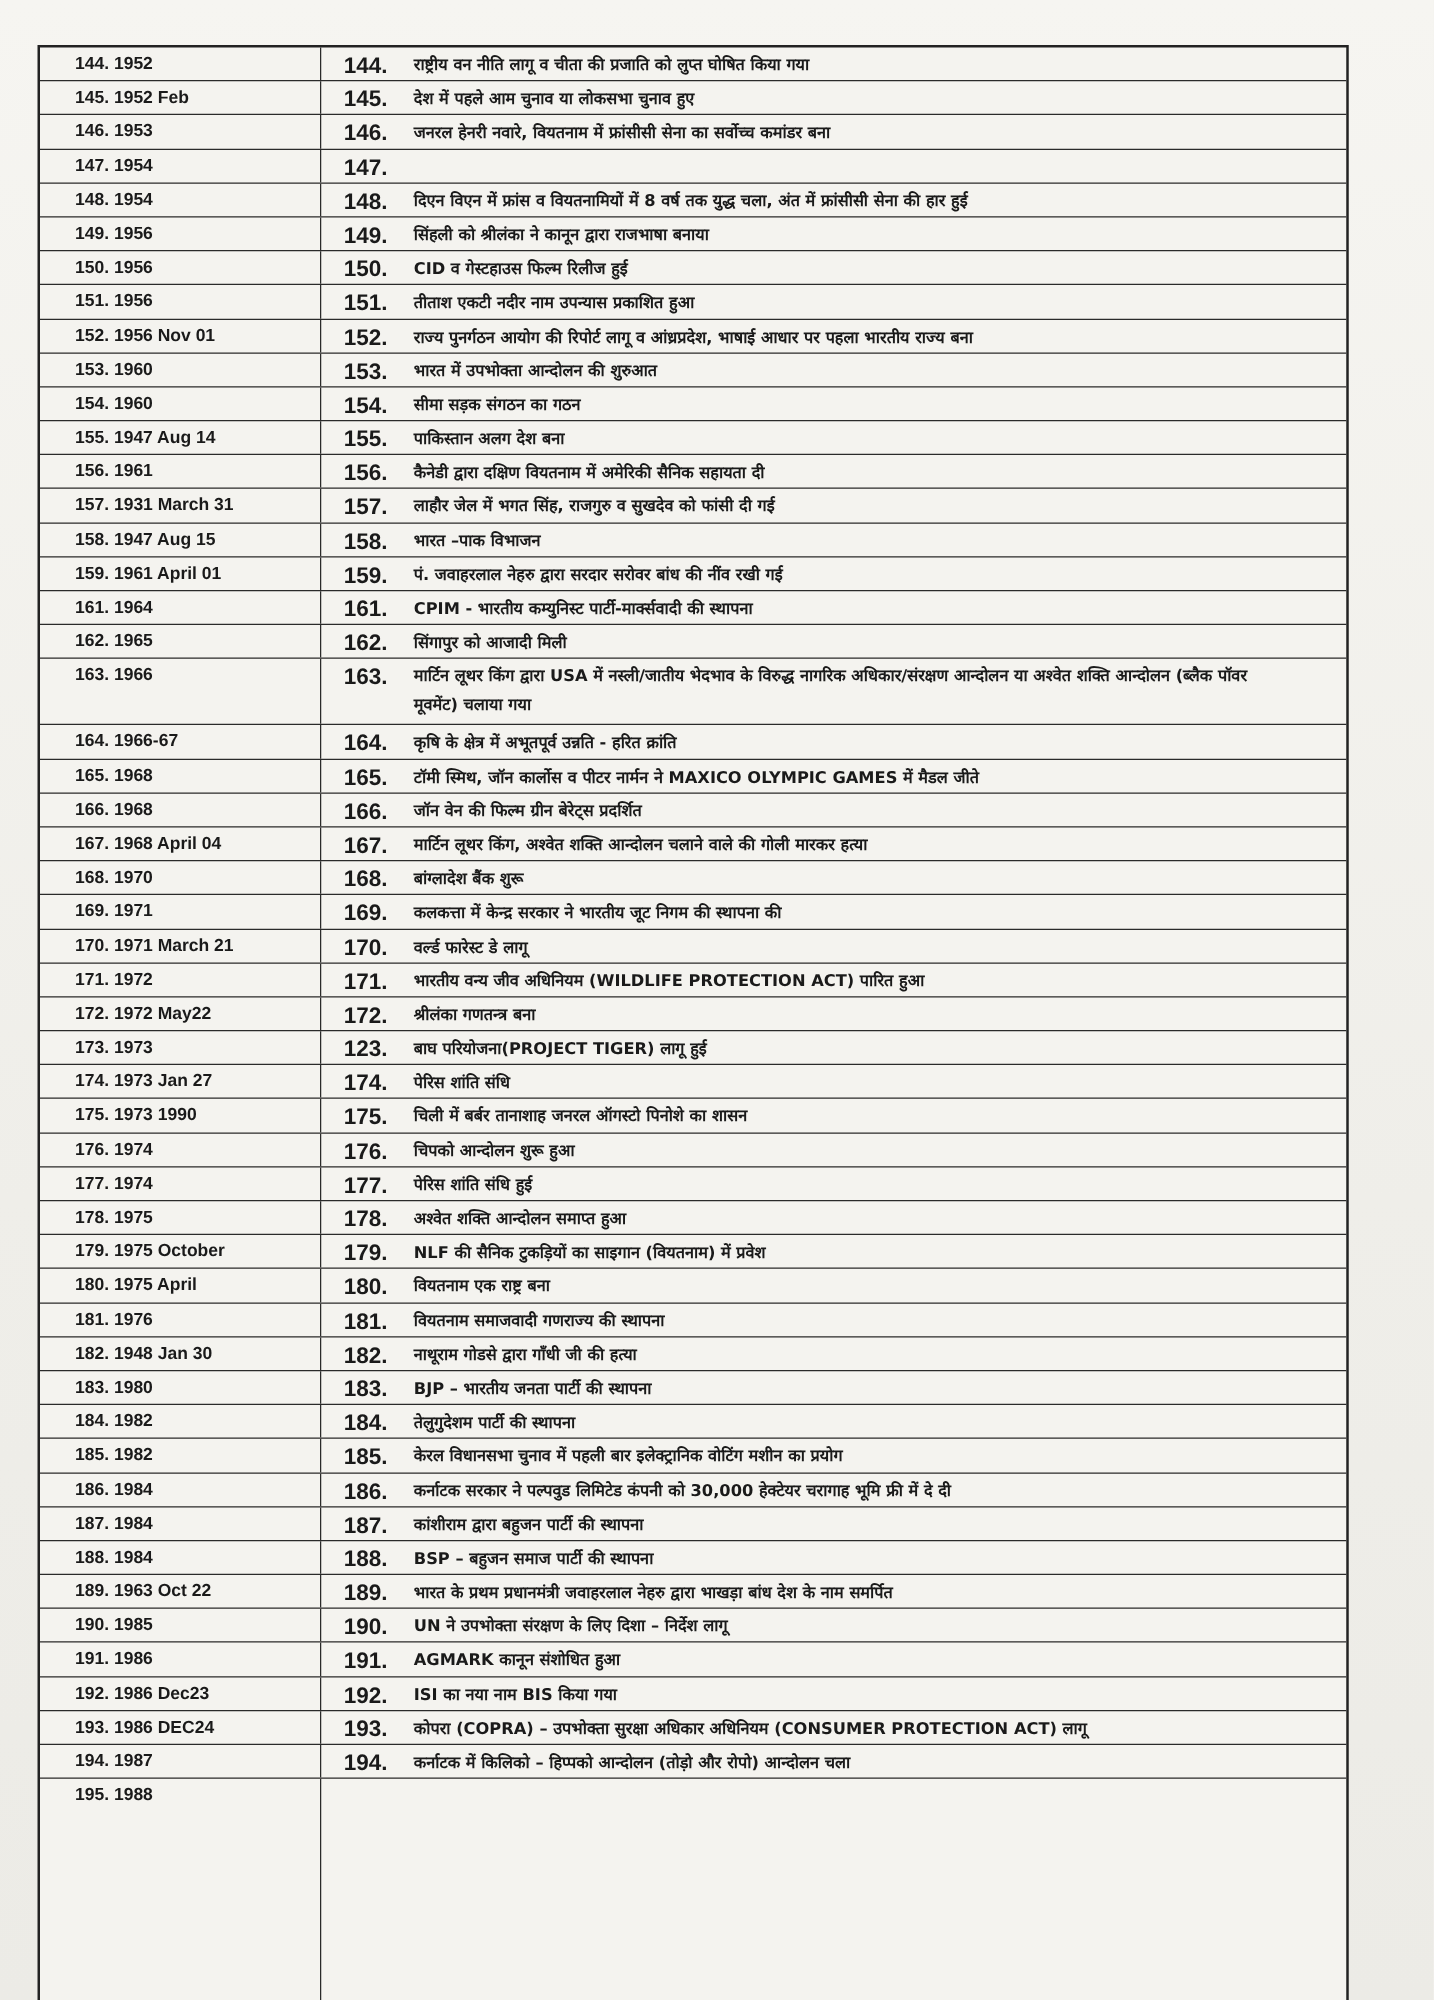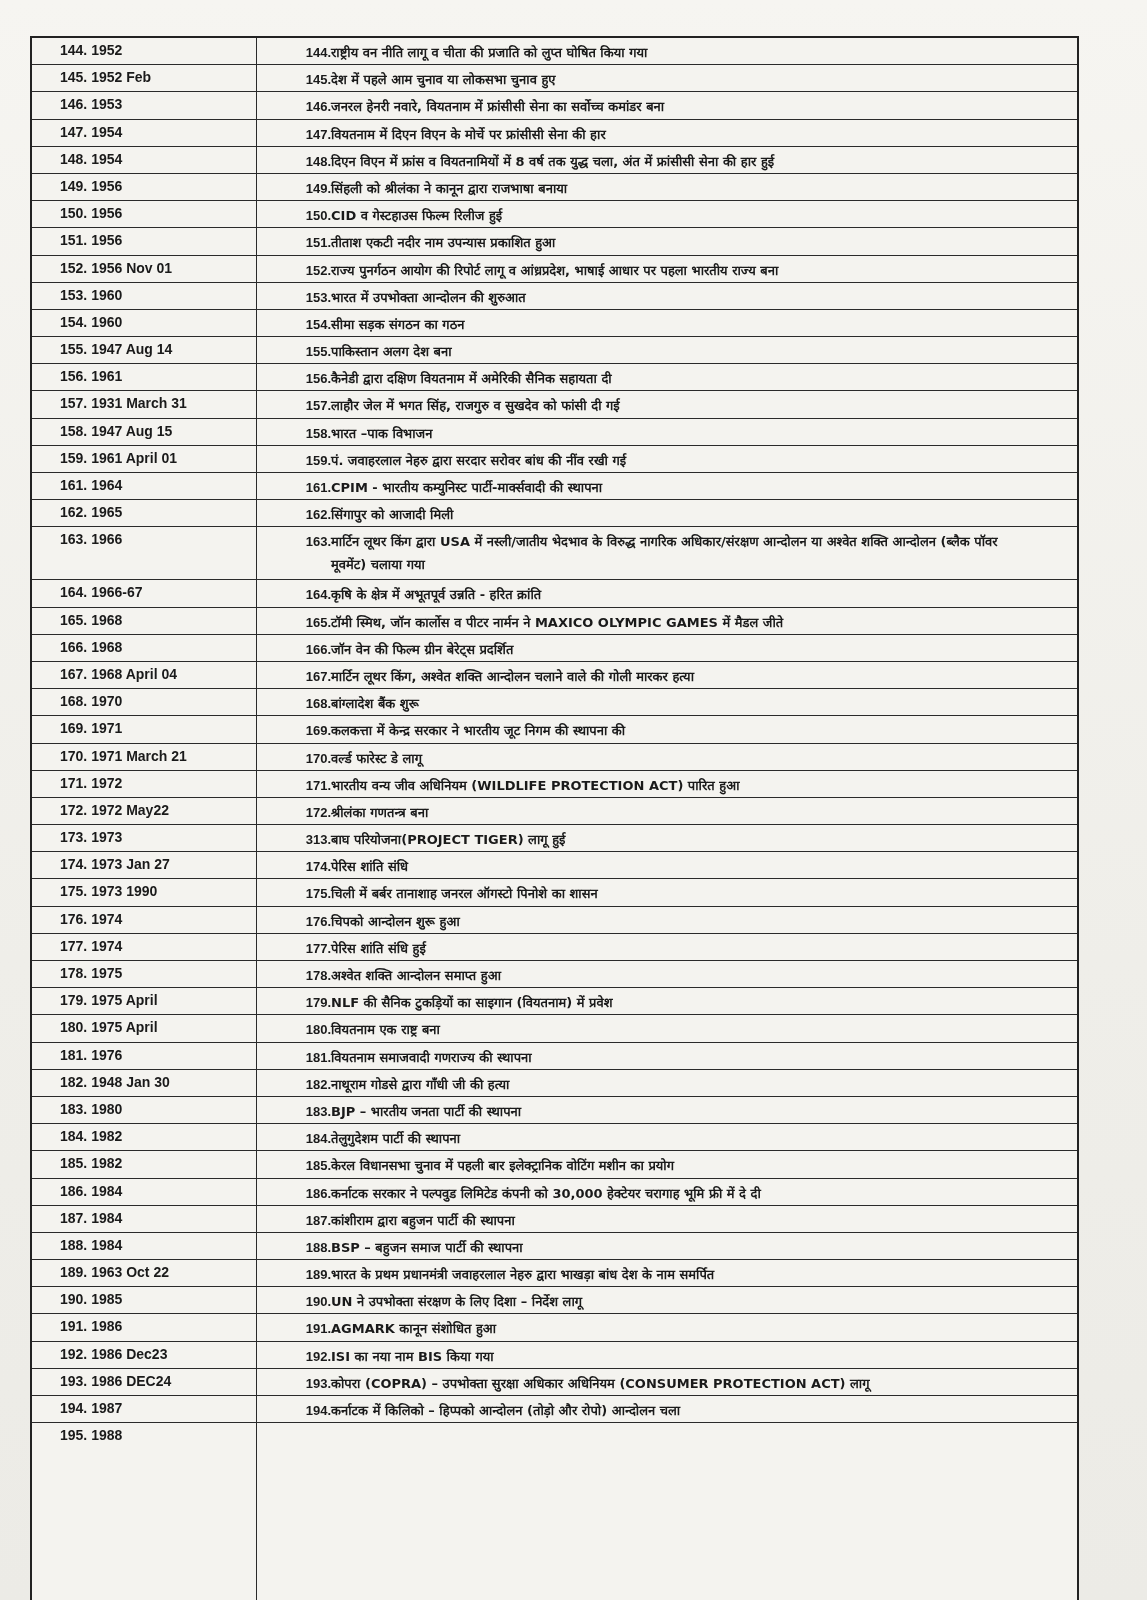--- a/index.html
+++ b/index.html
@@ -32,21 +32,21 @@
     font-family:"Liberation Sans", sans-serif;
     font-weight:bold; font-size:14px; line-height:22px;
   }
   .cell-event {
     flex:1; padding:3px 0 0 18px; box-sizing:border-box;
     font-weight:bold; font-size:13px; line-height:23px;
     display:flex;
   }
   .ev-num {
     flex:0 0 56px;
-    font-family:"Liberation Sans", sans-serif; font-size:13px;text-align:right;
+    font-family:"Liberation Sans", sans-serif; font-size:18px;
   }
   .ev-text { flex:1; white-space:normal; }
   .row.tall .ev-text { padding-right:40px; }
 </style>
 </head>
 <body>
 
 <div class="page">
   <div class="table" id="timeline-table">
       <div class="row">
@@ -67,21 +67,20 @@
     <div class="cell-date">146. 1953</div>
     <div class="cell-event">
       <span class="ev-num">146.</span>
       <span class="ev-text">जनरल हेनरी नवारे, वियतनाम में फ्रांसीसी सेना का सर्वोच्च कमांडर बना</span>
     </div>
   </div>
       <div class="row">
     <div class="cell-date">147. 1954</div>
     <div class="cell-event">
       <span class="ev-num">147.</span>
-      <span class="ev-text">वियतनाम में दिएन विएन के मोर्चे पर फ्रांसीसी सेना की हार</span>
     </div>
   </div>
       <div class="row">
     <div class="cell-date">148. 1954</div>
     <div class="cell-event">
       <span class="ev-num">148.</span>
       <span class="ev-text">दिएन विएन में फ्रांस व वियतनामियों में 8 वर्ष तक युद्ध चला, अंत में फ्रांसीसी सेना की हार हुई</span>
     </div>
   </div>
       <div class="row">
@@ -241,21 +240,21 @@
       <div class="row">
     <div class="cell-date">172. 1972 May22</div>
     <div class="cell-event">
       <span class="ev-num">172.</span>
       <span class="ev-text">श्रीलंका गणतन्त्र बना</span>
     </div>
   </div>
       <div class="row">
     <div class="cell-date">173. 1973</div>
     <div class="cell-event">
-      <span class="ev-num">313.</span>
+      <span class="ev-num">123.</span>
       <span class="ev-text">बाघ परियोजना(PROJECT TIGER) लागू हुई</span>
     </div>
   </div>
       <div class="row">
     <div class="cell-date">174. 1973 Jan 27</div>
     <div class="cell-event">
       <span class="ev-num">174.</span>
       <span class="ev-text">पेरिस शांति संधि</span>
     </div>
   </div>
@@ -281,21 +280,21 @@
     </div>
   </div>
       <div class="row">
     <div class="cell-date">178. 1975</div>
     <div class="cell-event">
       <span class="ev-num">178.</span>
       <span class="ev-text">अश्वेत शक्ति आन्दोलन समाप्त हुआ</span>
     </div>
   </div>
       <div class="row">
-    <div class="cell-date">179. 1975 April</div>
+    <div class="cell-date">179. 1975 October</div>
     <div class="cell-event">
       <span class="ev-num">179.</span>
       <span class="ev-text">NLF की सैनिक टुकड़ियों का साइगान (वियतनाम) में प्रवेश</span>
     </div>
   </div>
       <div class="row">
     <div class="cell-date">180. 1975 April</div>
     <div class="cell-event">
       <span class="ev-num">180.</span>
       <span class="ev-text">वियतनाम एक राष्ट्र बना</span>

